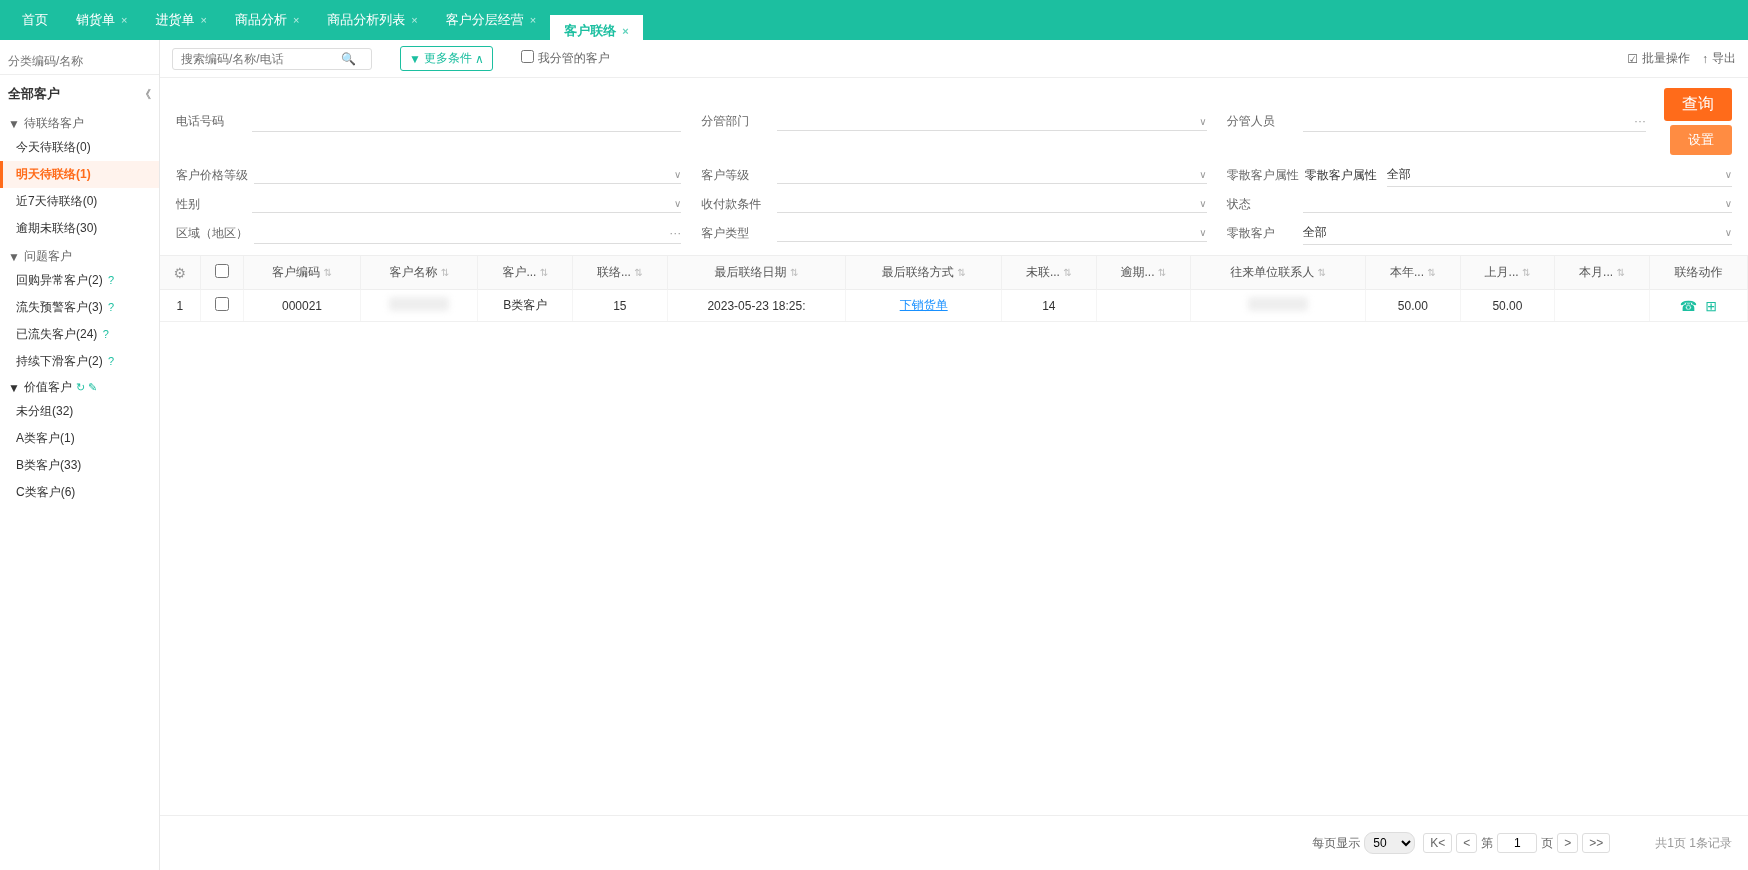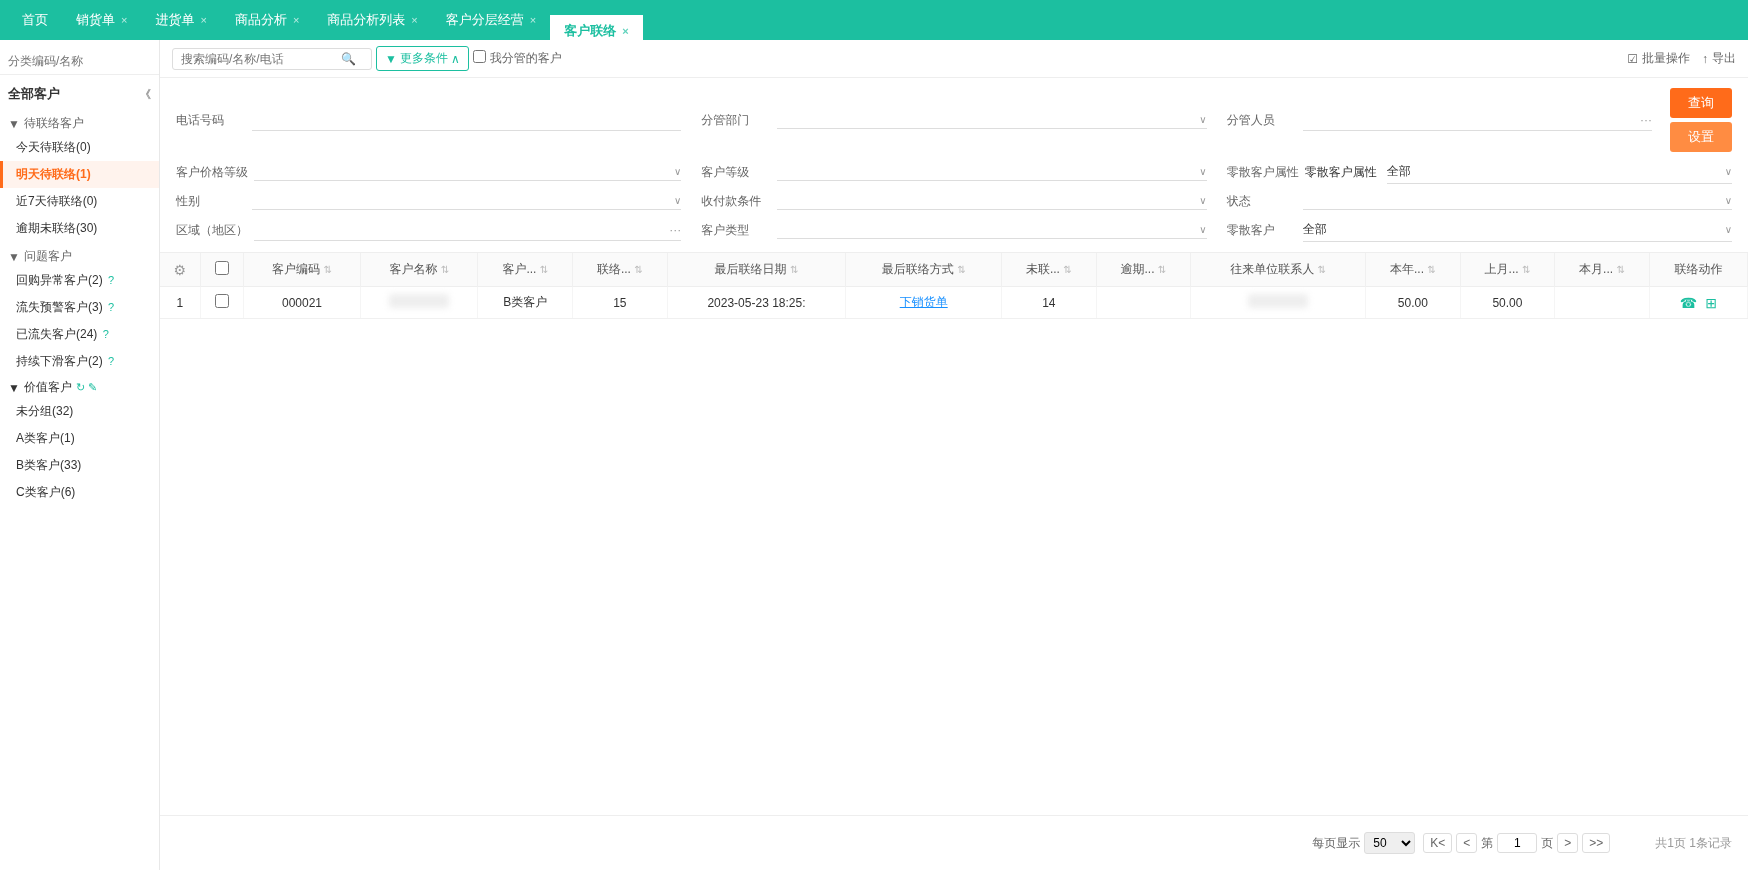--- a/index.html
+++ b/index.html
@@ -26,55 +26,55 @@
     .sidebar-group-title { font-size: 12px; color: #666; padding: 6px 8px 2px 8px; display: flex; align-items: center; gap: 4px; }
     .sidebar-item { padding: 5px 8px 5px 16px; cursor: pointer; color: #333; font-size: 12px; white-space: nowrap; overflow: hidden; text-overflow: ellipsis; }
     .sidebar-item.active { background: #fff3ed; color: #ff6b1a; font-weight: bold; border-left: 3px solid #ff6b1a; padding-left: 13px; }
     .sidebar-value-group { display: flex; align-items: center; gap: 4px; padding: 4px 8px 2px 8px; }
     .sidebar-value-group .icons { display: flex; gap: 3px; color: #1CBFA0; font-size: 11px; cursor: pointer; }
 
     
     .content-area { flex: 1; display: flex; flex-direction: column; overflow: hidden; }
 
     
-    .filter-bar { background: #fff; padding: 6px 12px; display: flex; align-items: center; gap: 4px; border-bottom: 1px solid #eee; }
+    .filter-bar { background: #fff; padding: 6px 12px; display: flex; align-items: center; gap: 28px; border-bottom: 1px solid #eee; }
     .search-input-wrap { display: flex; align-items: center; border: 1px solid #ddd; border-radius: 3px; padding: 3px 8px; background: #fff; min-width: 200px; }
     .search-input-wrap input { border: none; outline: none; font-size: 12px; color: #666; width: 160px; }
     .search-input-wrap .search-btn { color: #999; cursor: pointer; }
     .filter-more { display: flex; align-items: center; gap: 3px; color: #1CBFA0; cursor: pointer; font-size: 12px; border: 1px solid #1CBFA0; border-radius: 3px; padding: 3px 8px; }
     .my-customers-check { display: flex; align-items: flex-start; gap: 4px; font-size: 12px; color: #666; cursor: pointer; }
     .right-actions { margin-left: auto; display: flex; gap: 12px; align-items: center; }
     .action-btn { display: flex; align-items: center; gap: 4px; color: #666; cursor: pointer; font-size: 12px; }
     .filter-row { display: flex; align-items: center; gap: 6px; }
     .filter-label { color: #666; font-size: 12px; white-space: nowrap; min-width: 70px; }
     .filter-input { flex: 1; border: none; border-bottom: 1px solid #ddd; outline: none; font-size: 12px; padding: 3px 0; color: #333; background: transparent; }
     .filter-select { flex: 1; display: flex; align-items: center; justify-content: space-between; border-bottom: 1px solid #ddd; padding: 3px 0; cursor: pointer; color: #333; font-size: 12px; }
     .filter-select .arrow { color: #999; font-size: 10px; }
     .filter-dots { color: #999; cursor: pointer; font-size: 12px; }
-    .btn-query { background: #ff6b1a; color: #fff; border: none; border-radius: 3px; padding: 6px 18px; cursor: pointer; font-size: 13px; }
+    .btn-query { background: #ff6b1a; color: #fff; border: none; border-radius: 3px; padding: 6px 18px; cursor: pointer; font-size: 16px; }
     .btn-settings { background: #ff8c42; color: #fff; border: none; border-radius: 3px; padding: 6px 18px; cursor: pointer; font-size: 13px; }
     .adv-filter-btns { display: flex; flex-direction: column; gap: 4px; align-items: flex-end; justify-content: center; }
 
     
     .table-wrap { flex: 1; overflow: auto; background: #fff; margin: 0; }
     table { width: 100%; border-collapse: collapse; }
     thead tr { background: #fafafa; border-bottom: 1px solid #eee; }
     th { padding: 8px 6px; font-size: 12px; color: #555; font-weight: normal; white-space: nowrap; border-right: 1px solid #f0f0f0; text-align: center; cursor: pointer; }
     th:first-child { width: 40px; }
     th .sort-icon { color: #bbb; font-size: 10px; }
     td { padding: 7px 6px; font-size: 12px; color: #333; border-bottom: 1px solid #f0f0f0; border-right: 1px solid #f5f5f5; text-align: center; white-space: nowrap; }
     td a { color: #1890ff; text-decoration: underline; cursor: pointer; }
     .settings-icon { color: #999; cursor: pointer; font-size: 14px; }
     .action-icons { display: flex; gap: 8px; justify-content: center; }
     .action-icon { color: #1CBFA0; cursor: pointer; font-size: 14px; }
 
     
     .pagination { background: #fff; border-top: 1px solid #eee; padding: 16px 16px; display: flex; align-items: center; justify-content: flex-end; gap: 8px; font-size: 12px; color: #666; }
     .pagination .per-page { display: flex; align-items: center; gap: 4px; }
-    .pagination .per-page select { border: 1px solid #ddd; border-radius: 3px; padding: 2px 4px; font-size: 12px; }
+    .pagination .per-page select { border: 1px solid #ddd; border-radius: 9px; padding: 2px 4px; font-size: 12px; }
     .pagination .page-nav { display: flex; align-items: center; gap: 4px; }
     .pagination .page-nav button { border: 1px solid #ddd; background: #fff; border-radius: 3px; padding: 2px 6px; cursor: pointer; color: #666; font-size: 12px; }
     .pagination .page-input { border: 1px solid #ddd; border-radius: 3px; width: 40px; text-align: center; padding: 2px; font-size: 12px; }
     .pagination .total-info { color: #999; margin-left: 37px; }
 
     .checkbox { width: 14px; height: 14px; cursor: pointer; }
     .blurred { filter: blur(3px); color: transparent; background: #eee; border-radius: 2px; display: inline-block; min-width: 60px; height: 14px; }
   </style>
 </head>
 <body>

